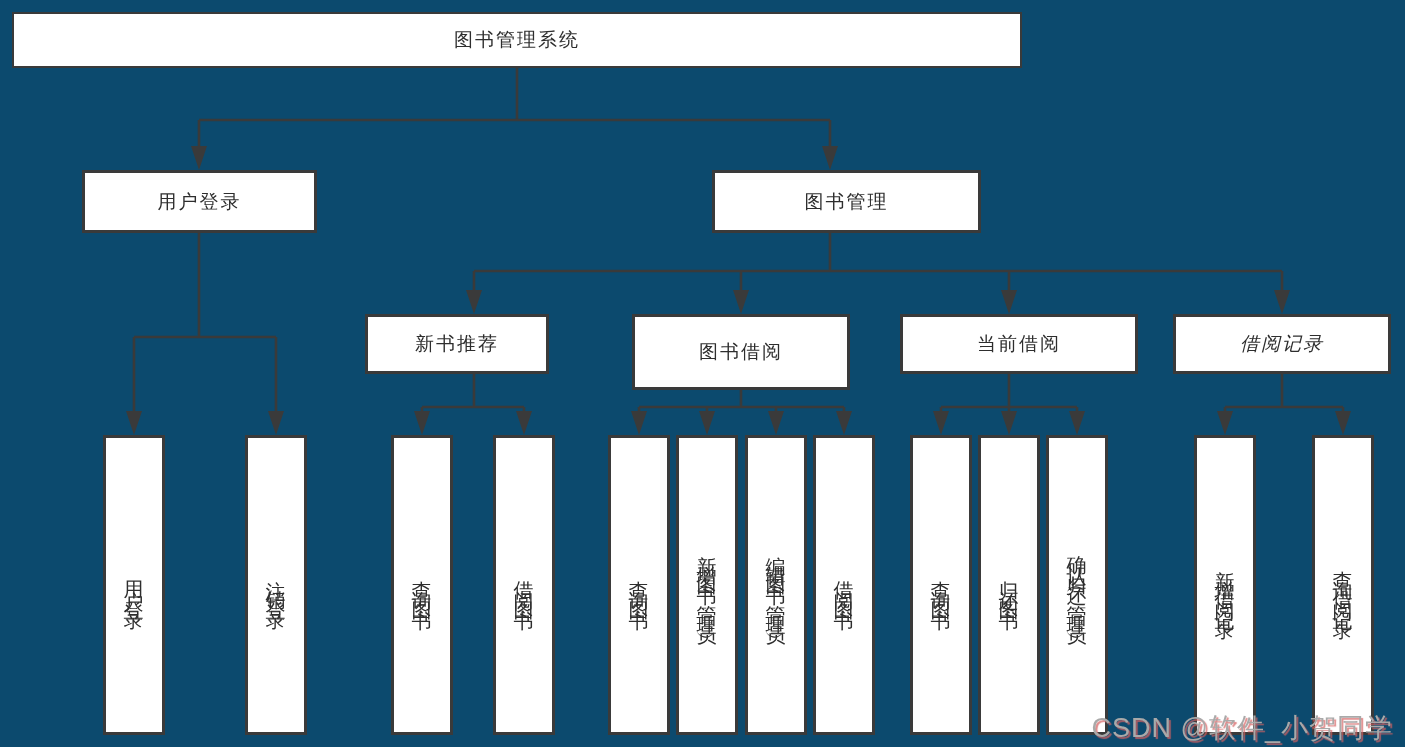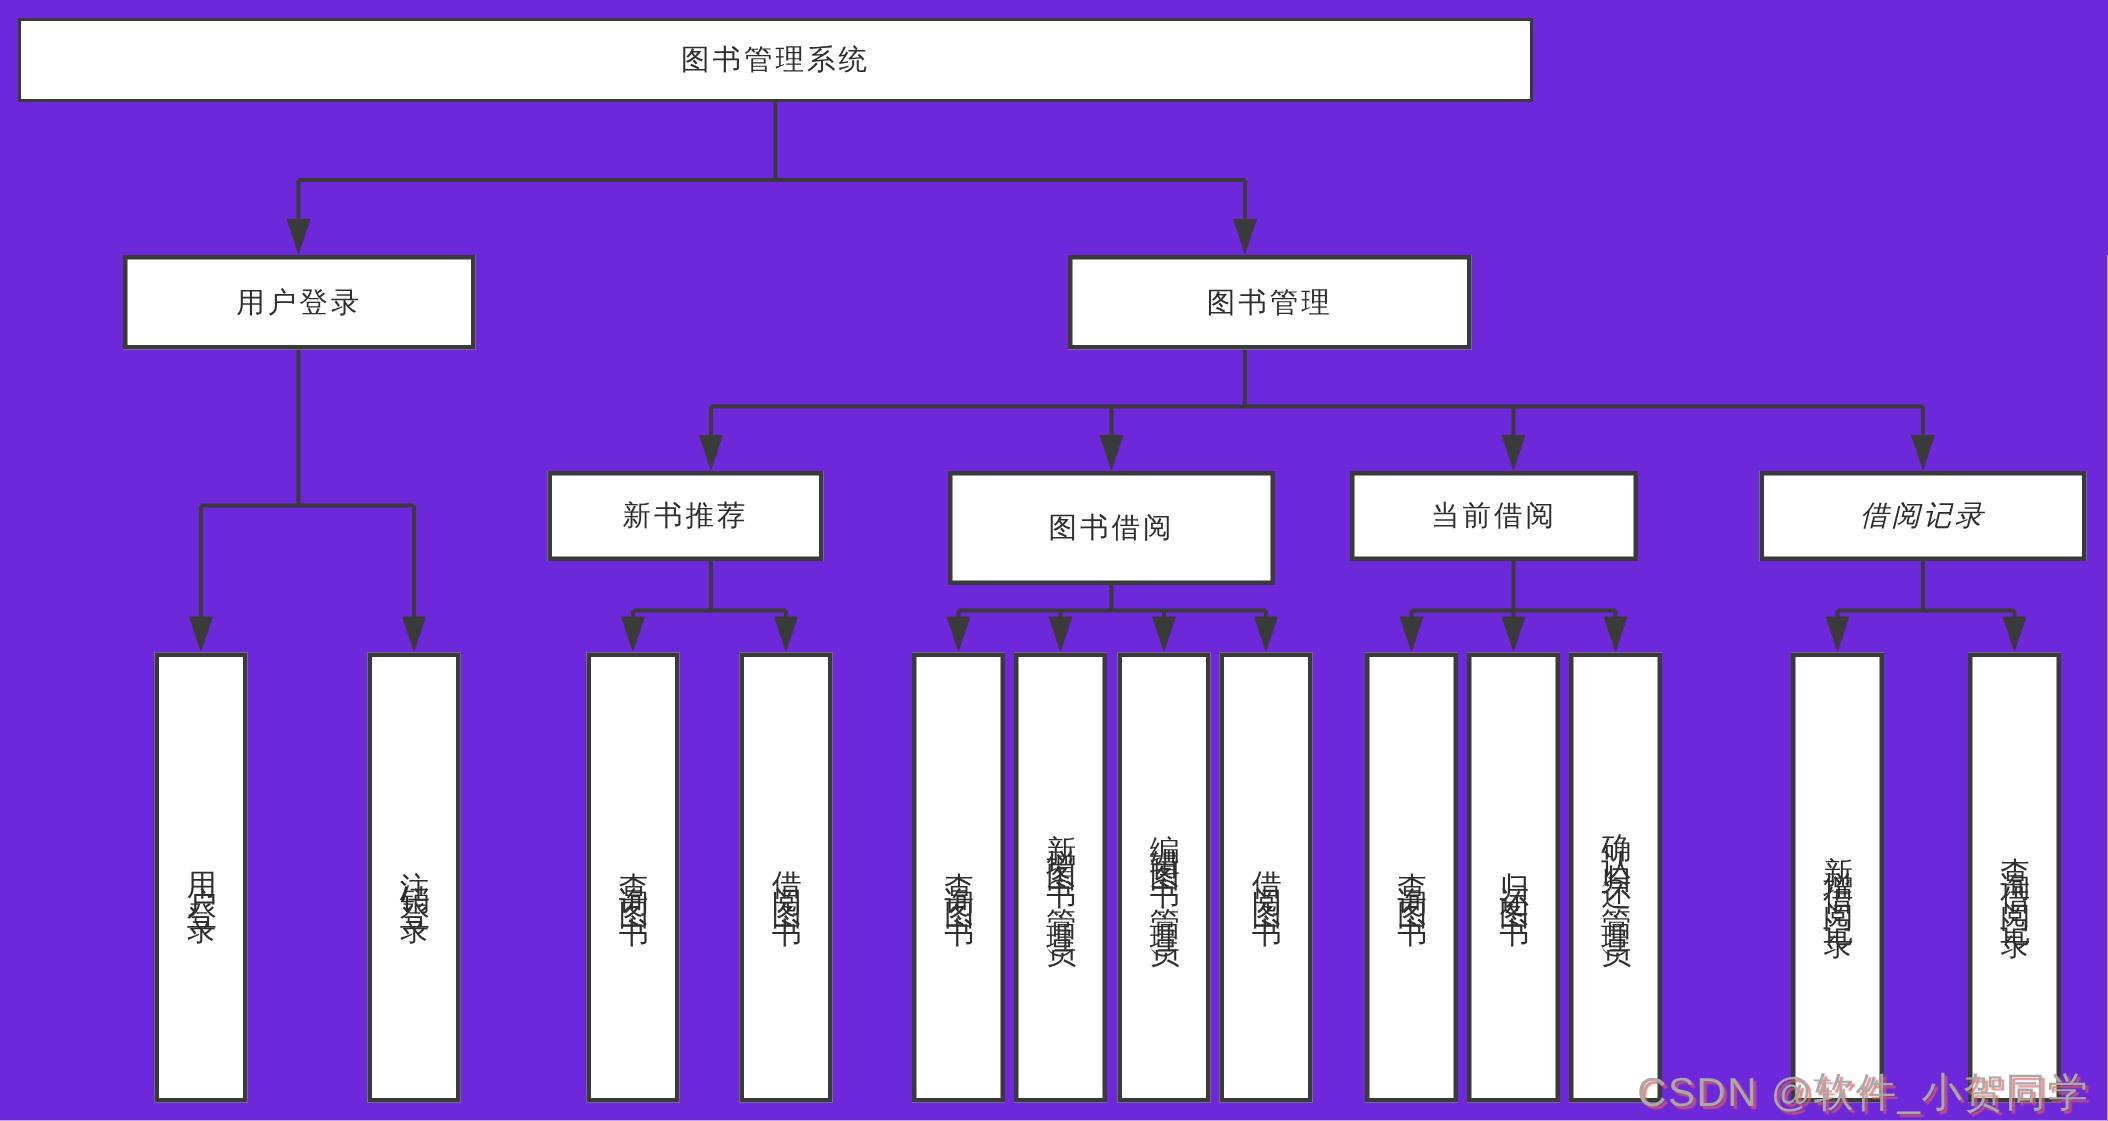--- a/index.html
+++ b/index.html
@@ -1,19 +1,19 @@
 <!DOCTYPE html>
 <html><head>
 <meta charset="utf-8">
 <style>
   html,body{margin:0;padding:0;background:#ffffff;}
   .stage{
     position:relative;
     width:1405px;height:747px;
-    background:#6d28d9;
+    background:#0c4a6e;
     font-family:"Liberation Sans","DejaVu Sans",sans-serif;
     overflow:hidden;
   }
   svg.wires{position:absolute;left:0;top:0;}
   .node{
     position:absolute;
     box-sizing:border-box;
     background:#ffffff;
     border:3px solid #3a3a3a;
     display:flex;align-items:center;justify-content:center;
@@ -85,21 +85,21 @@
     </g>
   </svg>
 
   <div class="node root hbox" style="left:12px;top:12px;width:1010px;height:56px;">图书管理系统</div>
 
   <div class="node hbox" style="left:82px;top:170px;width:235px;height:63px;">用户登录</div>
   <div class="node hbox" style="left:712px;top:170px;width:269px;height:63px;">图书管理</div>
 
   <div class="node hbox" style="left:365px;top:314px;width:184px;height:60px;">新书推荐</div>
   <div class="node hbox" style="left:632px;top:314px;width:218px;height:76px;">图书借阅</div>
-  <div class="node hbox" style="left:900px;top:314px;width:192px;height:60px;">当前借阅</div>
+  <div class="node hbox" style="left:900px;top:314px;width:238px;height:60px;">当前借阅</div>
   <div class="node hbox" style="left:1173px;top:314px;width:218px;height:60px;font-style:italic;">借阅记录</div>
 
   <div class="node vbox" style="left:103px;top:435px;width:62px;height:300px;">用户登录</div>
   <div class="node vbox" style="left:245px;top:435px;width:62px;height:300px;">注销登录</div>
 
   <div class="node vbox" style="left:391px;top:435px;width:62px;height:300px;">查询图书</div>
   <div class="node vbox" style="left:493px;top:435px;width:62px;height:300px;">借阅图书</div>
 
   <div class="node vbox" style="left:608px;top:435px;width:62px;height:300px;">查询图书</div>
   <div class="node vbox" style="left:676px;top:435px;width:62px;height:300px;">新增图书（管理员）</div>

